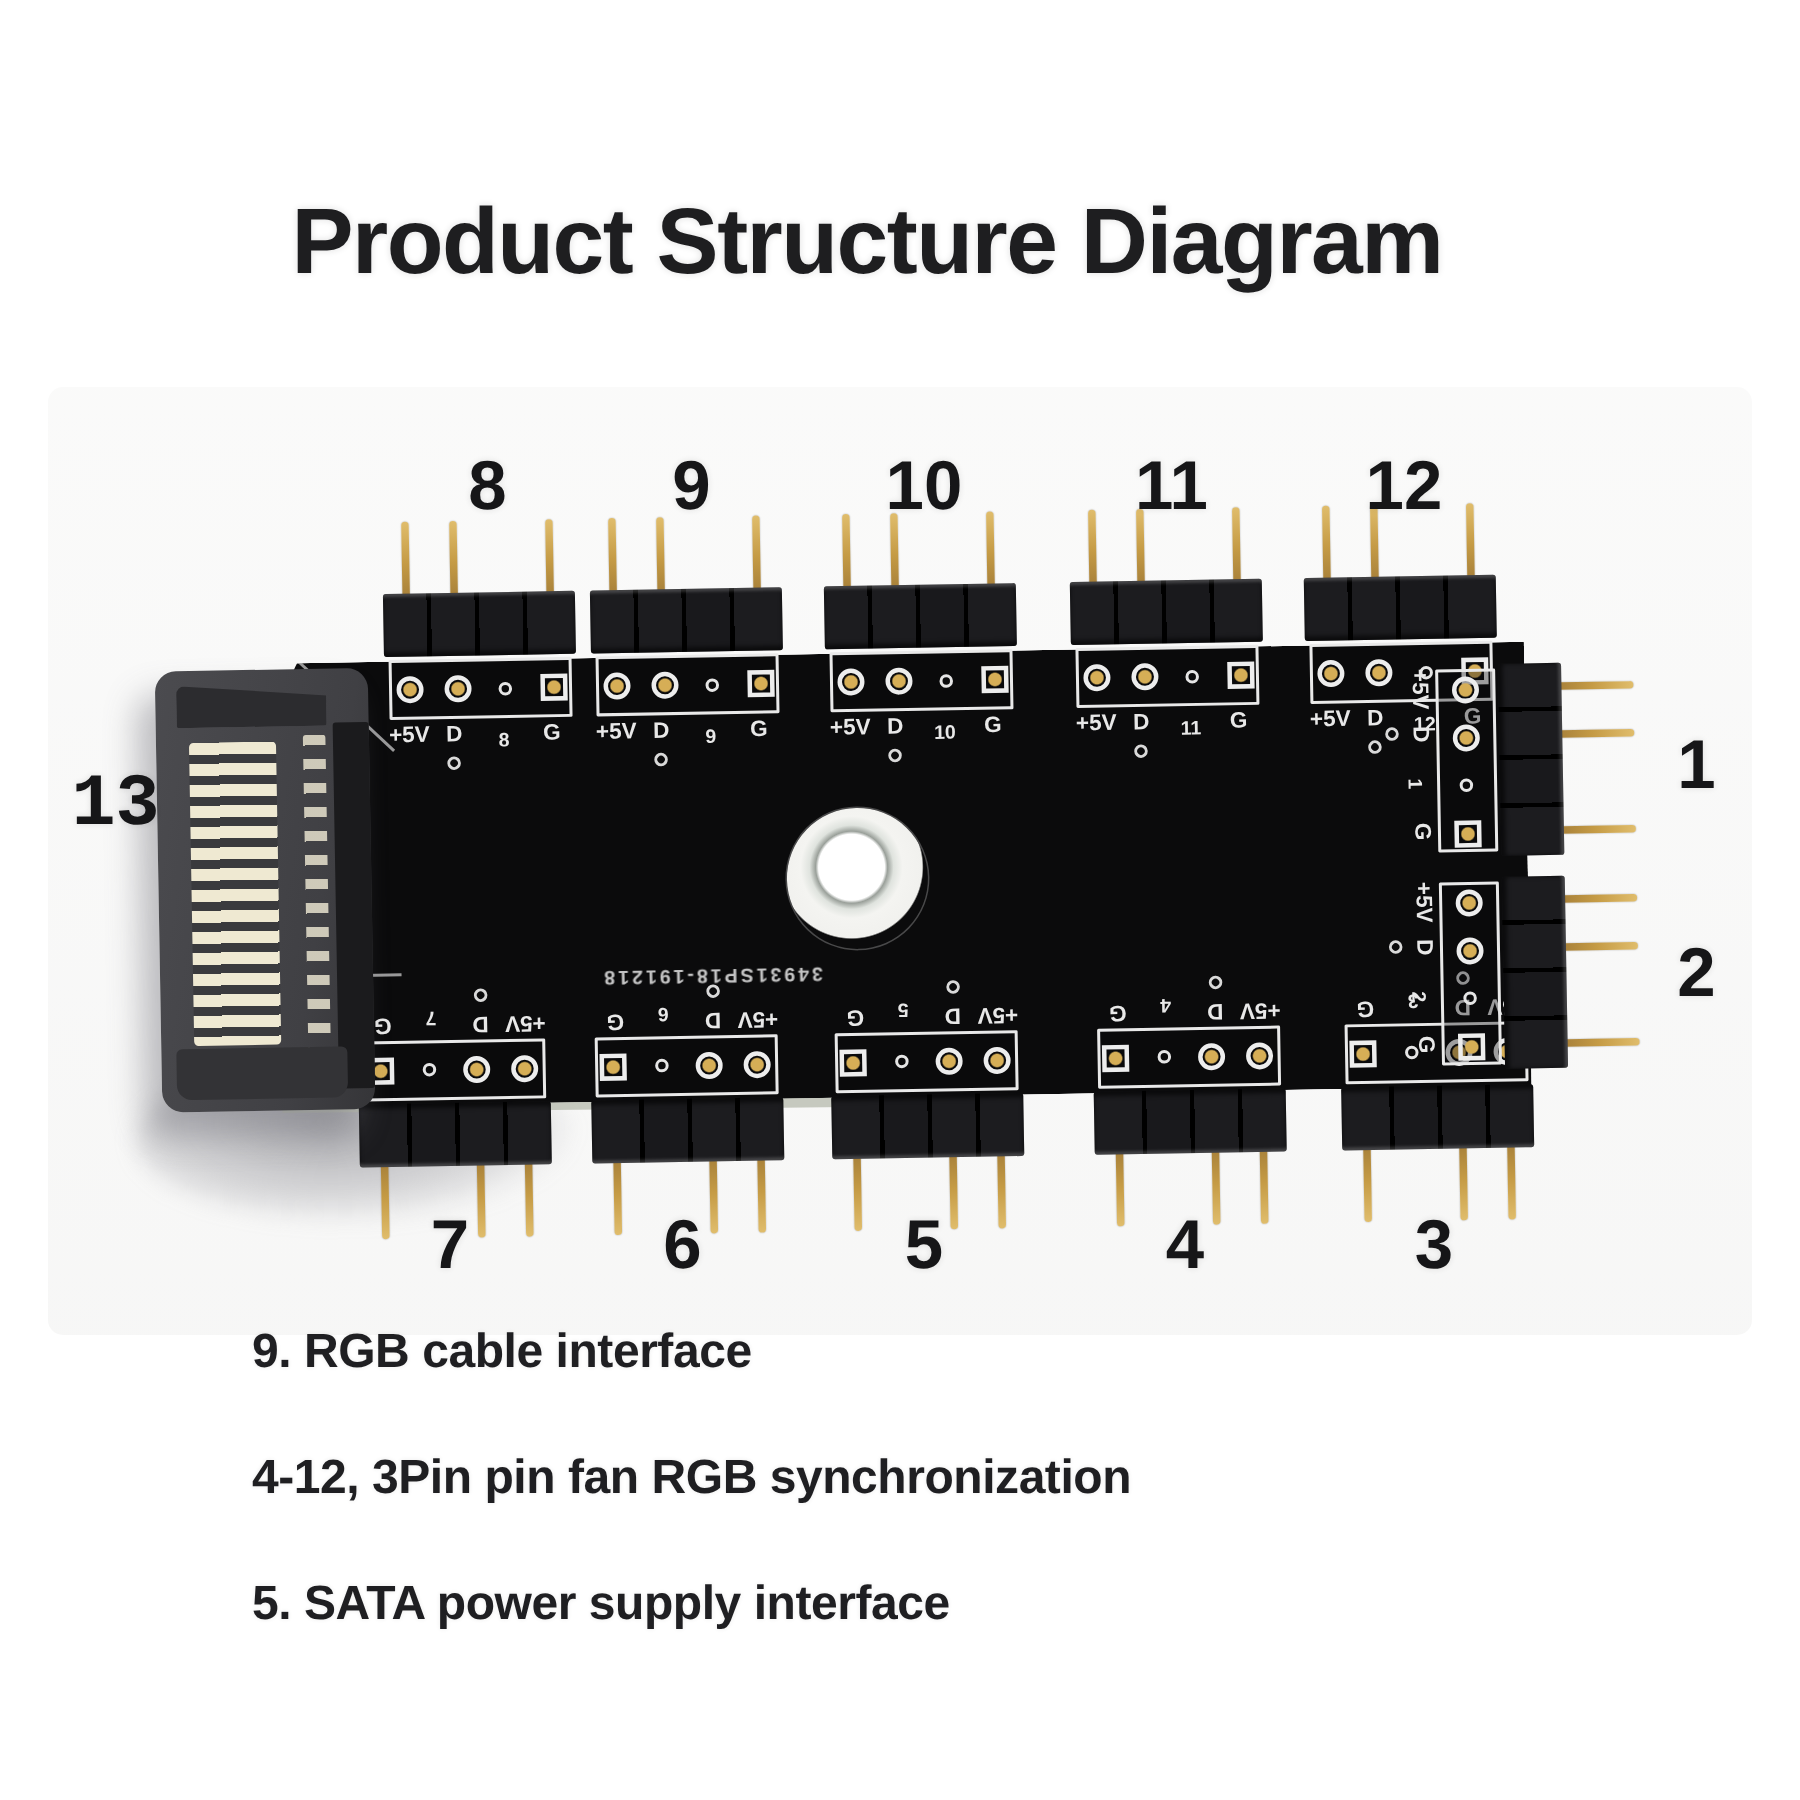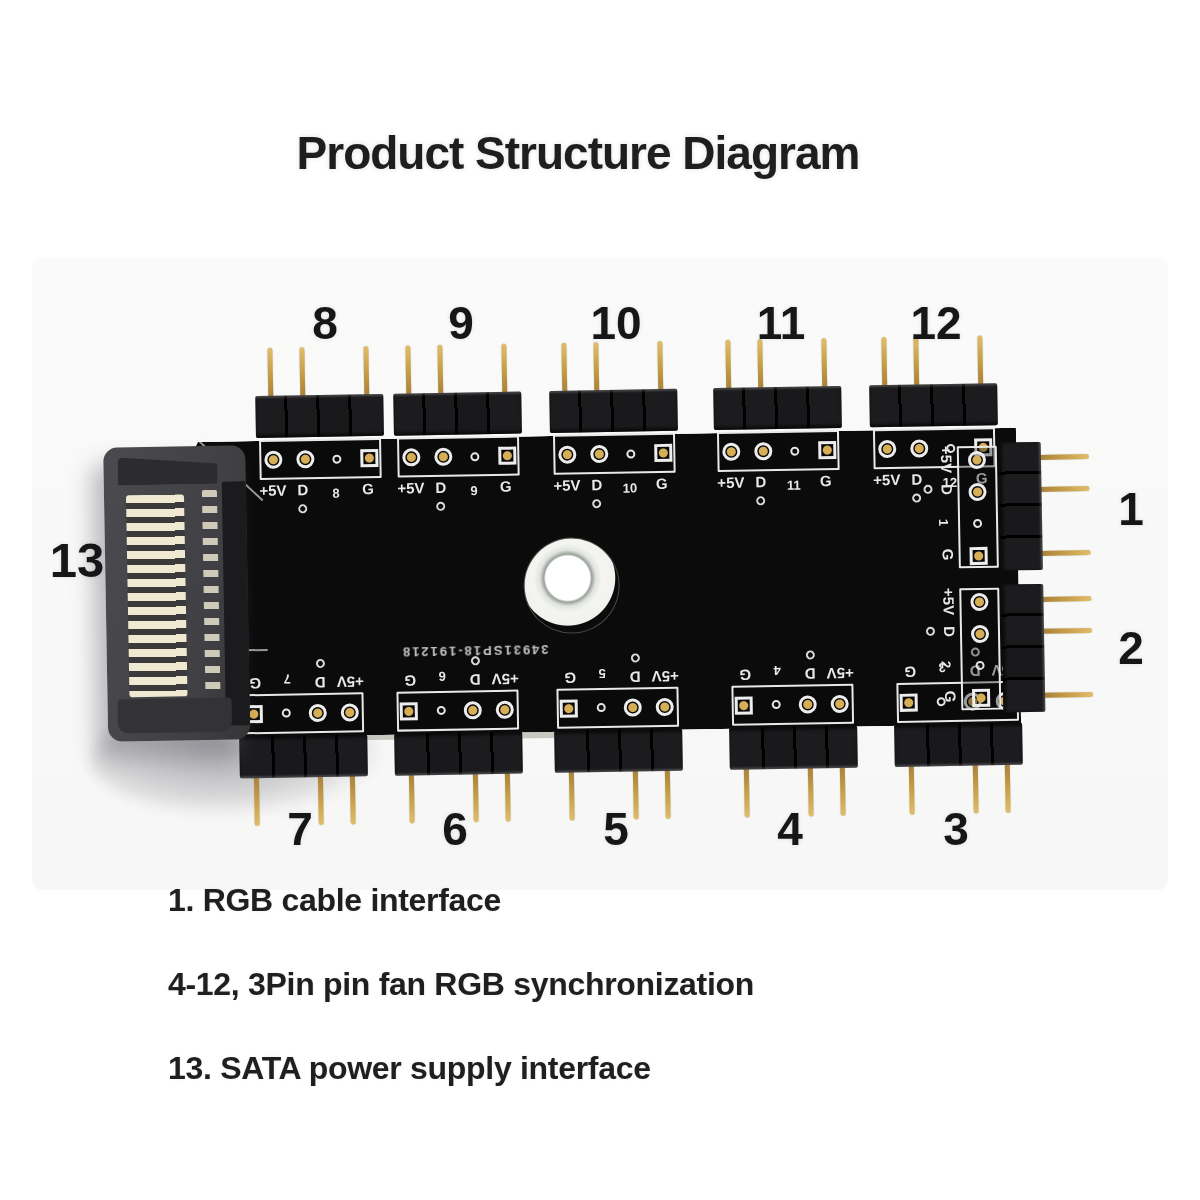--- a/index.html
+++ b/index.html
@@ -7,21 +7,21 @@
     position:relative;width:1200px;height:1200px;overflow:hidden;
     background:#ffffff;font-family:"Liberation Sans",sans-serif;color:#1d1d1f;
   }
   .photo-bg{
     position:absolute;left:32px;top:258px;width:1136px;height:632px;
     background:linear-gradient(180deg,rgba(246,246,245,.55),rgba(240,240,239,.55));
     border-radius:10px;
   }
   .page-title{
     position:absolute;left:0;top:126px;width:1156px;text-align:center;
-    font-size:46px;font-weight:800;letter-spacing:-1px;color:#1e1e20;
+    font-size:62px;font-weight:800;letter-spacing:-1px;color:#1e1e20;
     text-shadow:0 0 5px rgba(30,30,30,.14);
   }
   
   #board-assembly{
     position:absolute;left:105px;top:335px;width:1000px;height:430px;
     transform:rotate(-1deg);
   }
   .shadow-blob{
     position:absolute;left:-18px;top:362px;width:290px;height:110px;border-radius:50%;
     background:radial-gradient(ellipse at 45% 40%,rgba(104,104,112,.55),rgba(130,130,138,.25) 55%,transparent 75%);
@@ -379,26 +379,26 @@
     <div class="slk">
       <span class="l5v">+5V</span>
       <span class="ld">D</span>
       <span class="lnum">2</span>
       <span class="lg">G</span>
     </div>
     <span class="via"></span>
   </div>
     </div>
 
-  <div class="callout big" style="left:32px;top:532px;">13</div>
+  <div class="callout big" style="left:32px;top:508px;font-family:Liberation Mono, monospace;">13</div>
 
   <div class="legend">
-    <div class="legend-item">1. RGB cable interface</div>
+    <div class="legend-item">9. RGB cable interface</div>
     <div class="legend-item">4-12, 3Pin pin fan RGB synchronization</div>
-    <div class="legend-item">13. SATA power supply interface</div>
+    <div class="legend-item">5. SATA power supply interface</div>
   </div>
 <div class="callout" style="left: 280px; top: 296px;">8</div>
     <div class="callout" style="left: 416px; top: 296px;">9</div>
     <div class="callout" style="left: 571px; top: 296px;">10</div>
     <div class="callout" style="left: 736px; top: 296px;">11</div>
     <div class="callout" style="left: 891px; top: 296px;">12</div>
     <div class="callout" style="left: 255px; top: 802px;">7</div>
     <div class="callout" style="left: 410px; top: 802px;">6</div>
     <div class="callout" style="left: 571px; top: 802px;">5</div>
     <div class="callout" style="left: 745px; top: 802px;">4</div>

